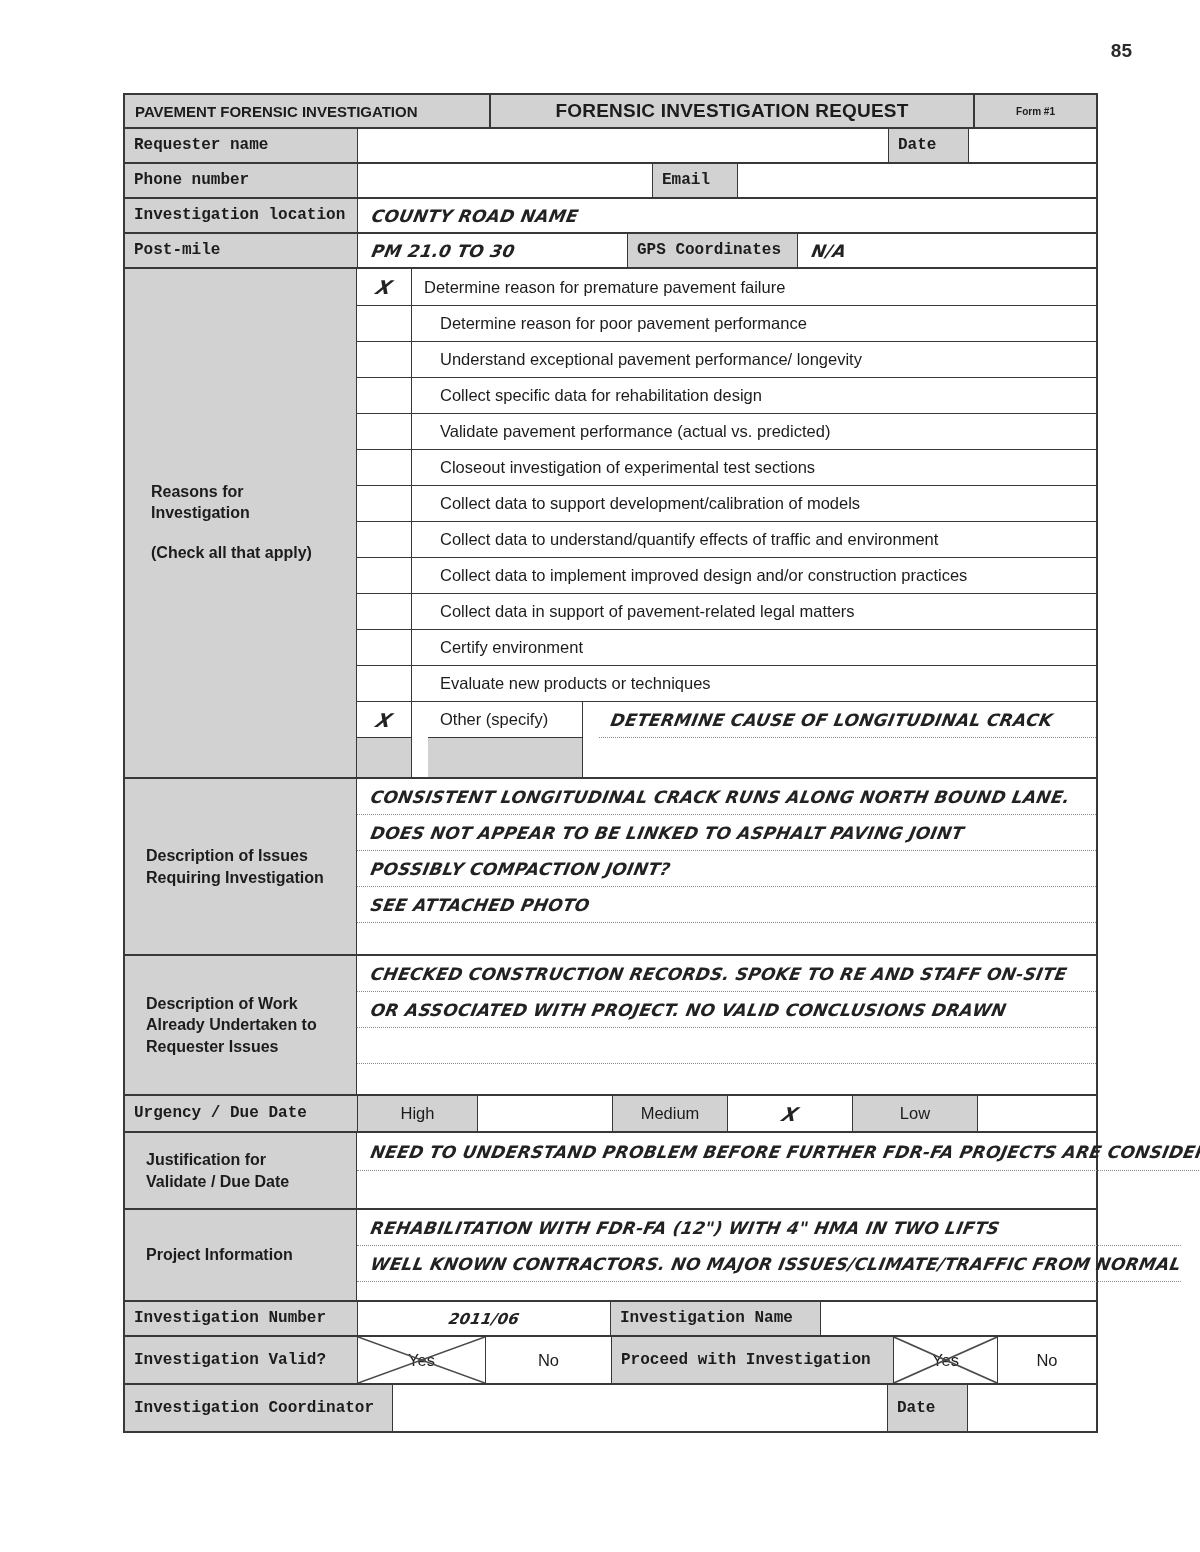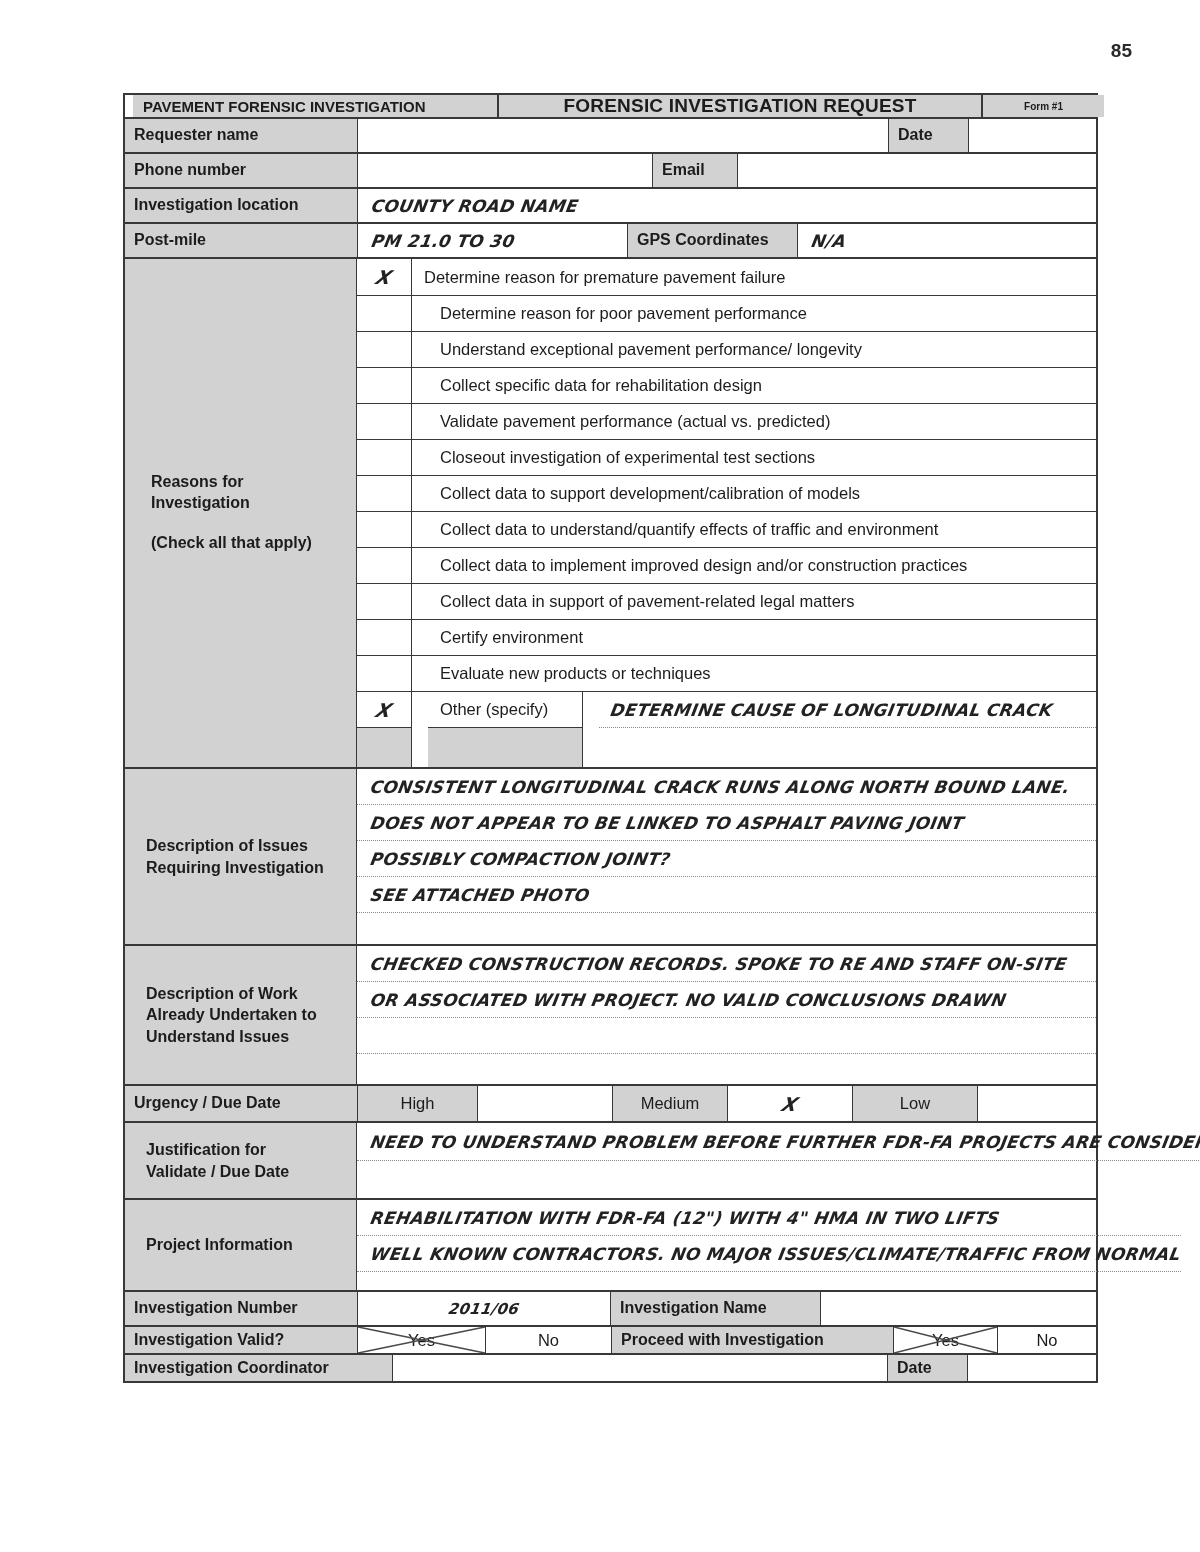--- a/index.html
+++ b/index.html
@@ -13,26 +13,26 @@
   }
   .form {
     position:absolute; left:123px; top:93px; width:975px;
     border:2px solid #383838; background:#ffffff;
   }
   .row { display:flex; width:100%; }
   .row + .row, .section + .section, .row + .section, .section + .row { border-top:2px solid #383838; }
   .cell { position:relative; display:flex; align-items:center; }
   .cell + .cell { border-left:1px solid #383838; }
   .gray { background:#d2d2d2; }
-  .label { font-weight:bold; font-size:16px; padding-left:9px; padding-right:4px; line-height:1.15; }
+  .label { font-weight:bold; font-size:16px; padding-left:9px; padding-right:4px; line-height:1.15;font-family:Liberation Mono, monospace; }
   .center { justify-content:center; text-align:center; padding-left:0; }
   .white { background:#ffffff; }
 
   
-  .hdr { height:22px;margin-left:8px; }
+  .hdr { height:32px; }
   .hdr-left  { flex:0 0 364px; font-weight:bold; font-size:15px; padding-left:10px; }
   .hdr-mid   { flex:0 0 484px; font-weight:bold; font-size:19px; justify-content:center; letter-spacing:.2px; }
   .hdr-right { flex:1; font-weight:bold; font-size:10px; justify-content:center; }
   .hdr .cell + .cell { border-left:2px solid #383838; }
 
   
   .fr { height:35px; }
   .lab232 { flex:0 0 232px; }
   .handwrite {
     font-family:"DejaVu Sans", sans-serif; font-style:italic; font-weight:bold;
@@ -63,21 +63,21 @@
   .wline { display:flex; align-items:center; padding-left:14px; }
   .wline.dot { border-bottom:1px dotted #8a8a8a; }
   .desc-label { flex:0 0 232px; border-right:1px solid #383838; display:flex; align-items:center; }
   .desc-label .inner { font-weight:bold; font-size:16px; padding-left:21px; line-height:1.35; }
 
   
   .urg { height:37px; }
   .urg-opt { justify-content:center; font-size:16.5px; }
 
   
-  .bot { height:28px; }
+  .bot { height:48px; }
   .crossbox { position:relative; }
   .crossbox svg { position:absolute; inset:0; width:100%; height:100%; }
   .opttxt { font-size:16.5px; }
 </style>
 </head>
 <body>
 
 <div class="page">
   <div class="pagenum">85</div>
 
@@ -214,21 +214,21 @@
           </div>
         <div class="wline dot" style="height:36px">
             <span class="handwrite">SEE ATTACHED PHOTO</span>
           </div>
         <div class="wline" style="height:31px"></div>
       </div>
     </div>
 
     <div class="section">
       <div class="desc-label gray">
-        <div class="inner">Description of Work Already Undertaken to Understand Issues</div>
+        <div class="inner">Description of Work Already Undertaken to Requester Issues</div>
       </div>
       <div class="lines-col">
         <div class="wline dot" style="height:36px">
             <span class="handwrite">CHECKED CONSTRUCTION RECORDS. SPOKE TO RE AND STAFF ON-SITE</span>
           </div>
         <div class="wline dot" style="height:36px">
             <span class="handwrite">OR ASSOCIATED WITH PROJECT. NO VALID CONCLUSIONS DRAWN</span>
           </div>
         <div class="wline dot" style="height:36px"></div>
         <div class="wline" style="height:30px"></div>

